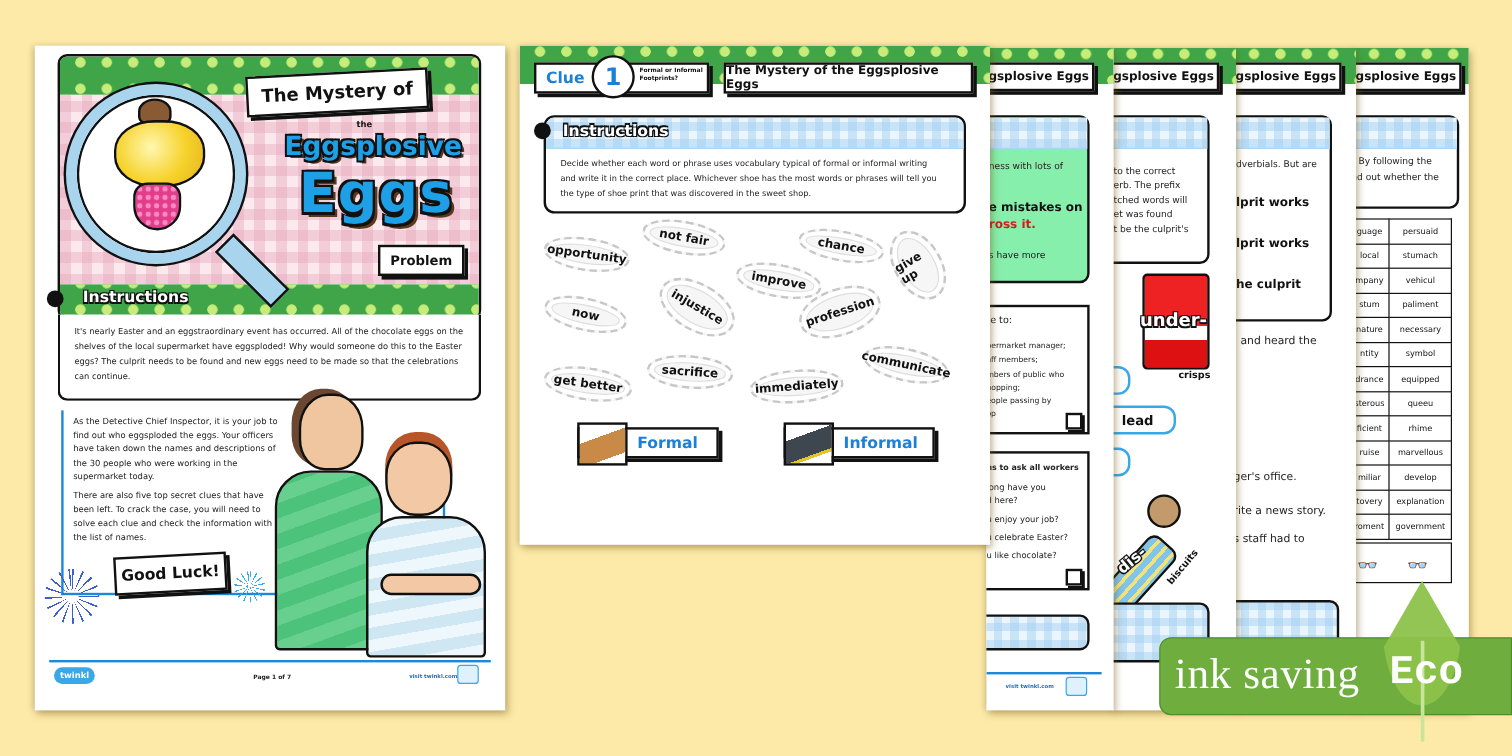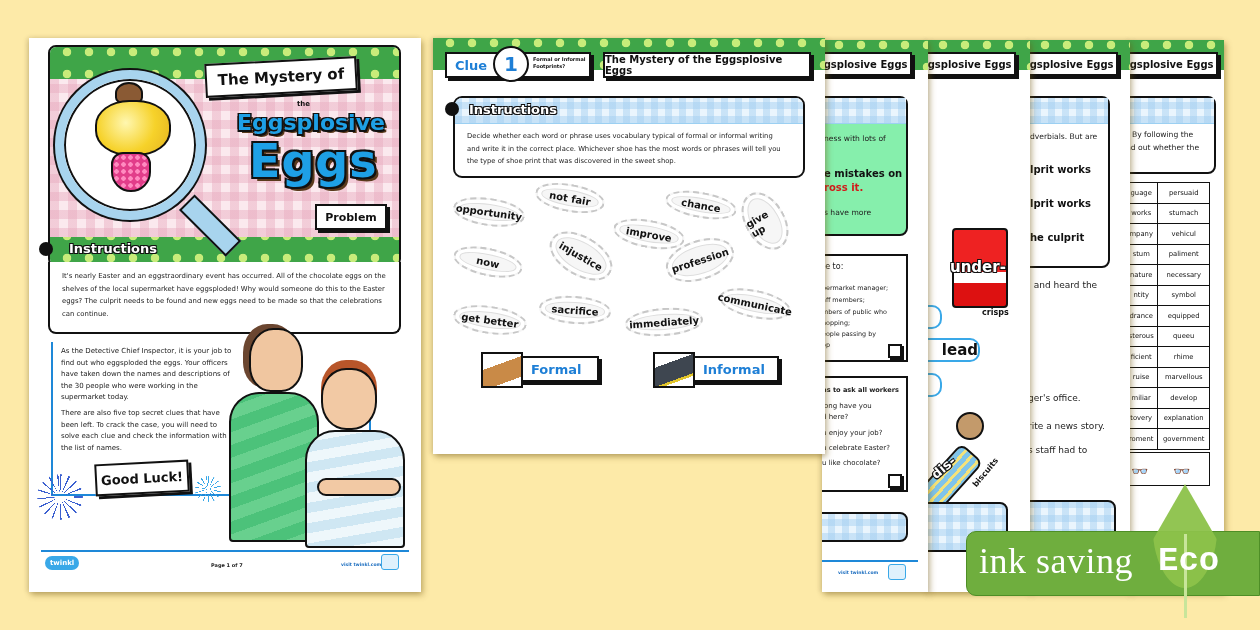--- a/index.html
+++ b/index.html
@@ -69,22 +69,22 @@
     color: #1e7fd6; font-weight: bold; font-size: 13px;
     display: flex; align-items: center; padding-left: 48px;
   }
   .tab-icon { position: absolute; left: -2px; top: -6px; width: 42px; height: 36px; border: 2px solid #111; background: #fff; }
   .frag { position: absolute; font-size: 7.6px; color: #222; white-space: nowrap; }
   .frag-big { position: absolute; font-size: 10px; color: #111; font-weight: bold; white-space: nowrap; }
   .wtable { position: absolute; border-collapse: collapse; font-size: 6.8px; color: #111; }
   .wtable td { border: 1.5px solid #111; height: 20.5px; text-align: center; padding: 0 2px; white-space: nowrap; }
   .pill {
     position: absolute; border: 2px solid #39a8e8; border-radius: 10px; background: #fff;
-    font-weight: bold; font-size: 15px; color: #111;
-    display: flex; align-items: center; justify-content: flex-end;
+    font-weight: bold; font-size: 11px; color: #111;
+    display: flex; align-items: center; justify-content: center;
   }
 </style>
 </head>
 <body>
 
 <div class="page" style="left:1128px; top:40px; width:96px; height:552px;">
   <div class="green-band" style="top:0; height:30px;"></div>
   <div class="label-box" style="left:-10px; top:12px; width:100px; height:24px; font-size:10px;">
       <span>ggsplosive Eggs</span>
     </div>
@@ -93,21 +93,21 @@
     <div class="frag" style="left:12px; top:32px;">By following the</div>
     <div class="frag" style="left:6px; top:45px;">nd out whether the</div>
   </div>
   <table class="wtable" style="left:-4px; top:142px; width:86px;">
     <tbody id="word-table-body">
         <tr>
           <td>guage</td>
           <td>persuaid</td>
         </tr>
         <tr>
-          <td>works</td>
+          <td>local</td>
           <td>stumach</td>
         </tr>
         <tr>
           <td>mpany</td>
           <td>vehicul</td>
         </tr>
         <tr>
           <td>stum</td>
           <td>paliment</td>
         </tr>
@@ -172,20 +172,28 @@
   <div class="frag" style="left:0; top:381px; font-size:9px;">rite a news story.</div>
   <div class="frag" style="left:0; top:405px; font-size:9px;">s staff had to</div>
   <div style="position:absolute; left:-10px; top:460px; width:98px; height:52px; border:2px solid #111; border-radius:8px;" class="blue-gingham"></div>
 </div>
 
 <div class="page" style="left:926px; top:40px; width:104px; height:552px;">
   <div class="green-band" style="top:0; height:30px;"></div>
   <div class="label-box" style="left:-10px; top:12px; width:100px; height:24px; font-size:10px;">
       <span>ggsplosive Eggs</span>
     </div>
+  <div style="position:absolute; left:-10px; top:56px; width:92px; height:124px; border:2px solid #111; border-radius:8px; background:#fff;">
+    <div class="blue-gingham" style="height:26px; border-bottom:1px solid #9cd0f2;"></div>
+    <div class="frag" style="left:10px; top:40px;">to the correct</div>
+    <div class="frag" style="left:10px; top:52px;">erb. The prefix</div>
+    <div class="frag" style="left:10px; top:64px;">tched words will</div>
+    <div class="frag" style="left:10px; top:76px;">et was found</div>
+    <div class="frag" style="left:10px; top:88px;">t be the culprit's</div>
+  </div>
   <div style="position:absolute; left:26px; top:188px; width:56px; height:80px; background:linear-gradient(#e22 0 55%, #fff 55% 70%, #d11 70%); border:2px solid #111; border-radius:4px;"></div>
   <div class="outline-title" style="position:absolute; left:24px; top:218px; font-size:15px;">under-</div>
   <div style="position:absolute; left:56px; top:268px; font-size:8px; font-weight:bold; color:#111;">crisps</div>
   <div class="pill" style="left:-24px; top:265px; width:40px; height:24px;"></div>
   <div class="pill" style="left:-10px; top:298px; width:64px; height:24px;">
       <span>lead</span>
     </div>
   <div class="pill" style="left:-24px; top:333px; width:40px; height:24px;"></div>
   <div style="position:absolute; left:-2px; top:400px; width:30px; height:100px; transform:rotate(42deg); background:repeating-linear-gradient(90deg,#7fc4ea 0 5px,#f3e27a 5px 8px); border:2px solid #111; border-radius:8px;"></div>
   <div style="position:absolute; left:30px; top:372px; width:28px; height:28px; background:#c39a6b; border:2px solid #111; border-radius:50%;"></div>

